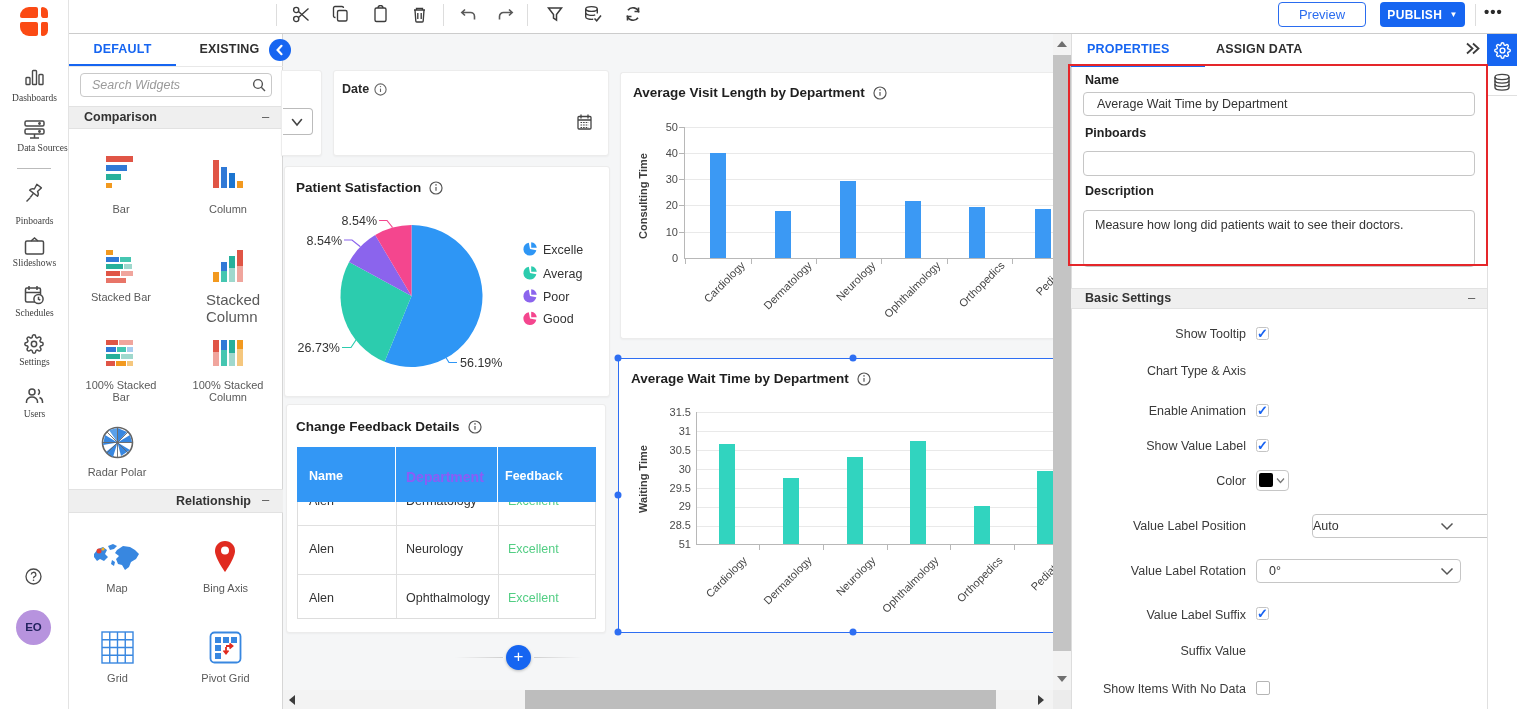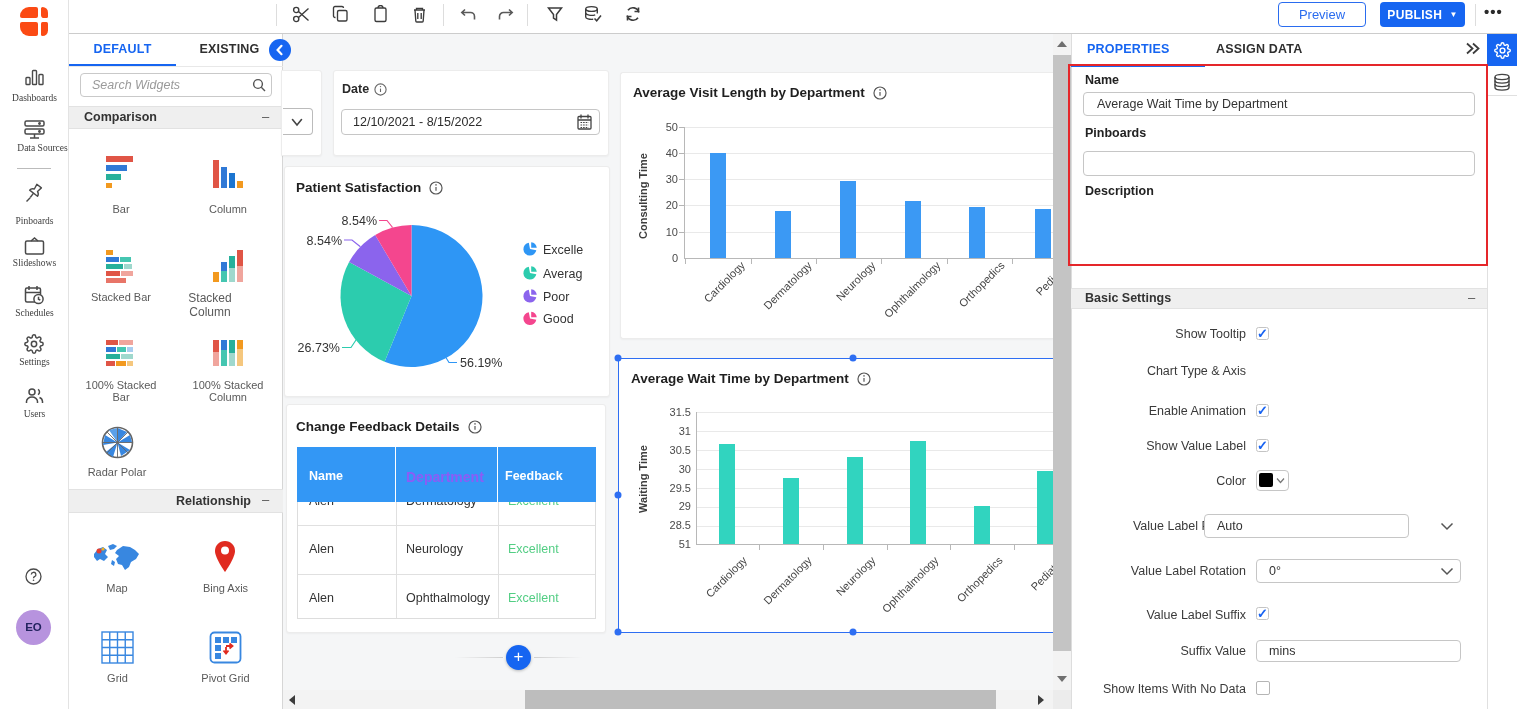--- a/index.html
+++ b/index.html
@@ -181,21 +181,21 @@
     <div class="abs" style="left:121px;top:271px;width:12px;height:5px;background:#f0a59d"></div>
 <div class="abs" style="left:106px;top:278px;width:20px;height:5px;background:#e87568"></div>
 <div class="abs" style="left:86px;top:291px;width:70px;text-align:center;font-size:11px;color:#5a5a5a">Stacked Bar</div>
 <div class="abs" style="left:213px;top:272px;width:6px;height:10px;background:#f2991f"></div>
 <div class="abs" style="left:221px;top:262px;width:6px;height:9px;background:#3079d6"></div>
     <div class="abs" style="left:221px;top:271px;width:6px;height:11px;background:#45c6b1"></div>
 <div class="abs" style="left:229px;top:256px;width:6px;height:12px;background:#27b09b"></div>
     <div class="abs" style="left:229px;top:268px;width:6px;height:14px;background:#9fd8cd"></div>
 <div class="abs" style="left:237px;top:250px;width:6px;height:16px;background:#e05546"></div>
     <div class="abs" style="left:237px;top:266px;width:6px;height:16px;background:#f0a59d"></div>
-<div class="abs" style="left:187px;top:291px;width:46px;text-align:center;font-size:12px;color:#5a5a5a">Stacked<br>Column</div>
+<div class="abs" style="left:206px;top:291px;width:46px;text-align:center;font-size:15px;color:#5a5a5a">Stacked<br>Column</div>
 
 <div class="abs" style="left:106px;top:340px;width:12px;height:5px;background:#e05546"></div>
     <div class="abs" style="left:119px;top:340px;width:14px;height:5px;background:#f0a59d"></div>
 <div class="abs" style="left:106px;top:347px;width:10px;height:5px;background:#3079d6"></div>
     <div class="abs" style="left:117px;top:347px;width:9px;height:5px;background:#45c6b1"></div>
     <div class="abs" style="left:127px;top:347px;width:6px;height:5px;background:#a9cdf0"></div>
 <div class="abs" style="left:106px;top:354px;width:14px;height:5px;background:#27b09b"></div>
     <div class="abs" style="left:121px;top:354px;width:12px;height:5px;background:#9fd8cd"></div>
 <div class="abs" style="left:106px;top:361px;width:9px;height:5px;background:#e05546"></div>
     <div class="abs" style="left:116px;top:361px;width:10px;height:5px;background:#f2991f"></div>
@@ -271,21 +271,20 @@
       <path d="M1.5 1.5 L6 7 L10.5 1.5"></path>
     </svg>
 
 <div class="card" style="left:333px;top:70px;width:276px;height:86px"></div>
 <div class="abs b" style="left:342px;top:82px;font-size:12.5px;color:#2a2a2a">Date</div>
 <svg class="abs" style="left:374px;top:83px" width="13" height="13" viewBox="0 0 13 13" fill="none" stroke="#666" stroke-width="1.1">
       <circle cx="6.5" cy="6.5" r="5.6"></circle>
       <path d="M6.5 5.6 v3.4"></path>
       <circle cx="6.5" cy="3.6" r="0.7" fill="#666" stroke="none"></circle>
     </svg>
-<div class="abs" style="left:341px;top:109px;width:259px;height:26px;border:1px solid #c6c6c6;border-radius:4px;background:#fff;font-size:12.5px;color:#2c2c2c;line-height:24px;padding-left:11px">12/10/2021 - 8/15/2022</div>
 <svg class="abs" style="left:577px;top:114px" width="15" height="16" viewBox="0 0 15 16" fill="none" stroke="#444" stroke-width="1.3">
   <rect x="1" y="2.5" width="13" height="12.5" rx="1"></rect>
       <path d="M4 0.5 v4 M11 0.5 v4 M1 6 h13"></path>
   <path d="M3.5 8.5 h8 M3.5 11 h8 M3.5 13.5 h8" stroke-width="1" stroke-dasharray="1.6 1"></path>
 </svg>
 
 <div class="card" style="left:284px;top:166px;width:326px;height:231px"></div>
 <div class="abs" style="left:296px;top:179px;display:flex;align-items:center;z-index:5">
       <span class="wtitle">Patient Satisfaction</span>
 <svg style="margin-left:8px;margin-top:2px" width="14" height="14" viewBox="0 0 13 13" fill="none" stroke="#555" stroke-width="1.1">
@@ -484,53 +483,53 @@
 <div class="abs b" style="left:1216px;top:42px;font-size:12.5px;color:#2f2f2f;letter-spacing:.2px">ASSIGN DATA</div>
 <svg class="abs" style="left:1465px;top:42px" width="16" height="13" viewBox="0 0 16 13" fill="none" stroke="#3c3c3c" stroke-width="1.8">
       <path d="M2 1.5 L7.5 6.5 L2 11.5 M8 1.5 L13.5 6.5 L8 11.5"></path>
     </svg>
 <div class="abs" style="left:1071px;top:64px;width:134px;height:2.5px;background:#1665f1"></div>
 <div class="abs b" style="left:1085px;top:73px;font-size:12.5px;color:#222">Name</div>
 <div class="abs" style="left:1083px;top:92px;width:392px;height:24px;border:1px solid #c6c6c6;border-radius:4px;background:#fff;font-size:12.5px;color:#333;line-height:22px;padding-left:13px">Average Wait Time by Department</div>
 <div class="abs b" style="left:1085px;top:126px;font-size:12.5px;color:#222">Pinboards</div>
 <div class="abs" style="left:1083px;top:151px;width:392px;height:25px;border:1px solid #c6c6c6;border-radius:4px;background:#fff"></div>
 <div class="abs b" style="left:1085px;top:184px;font-size:12.5px;color:#222">Description</div>
+<div class="abs" style="left:1083px;top:210px;width:392px;height:57px;border:1px solid #c6c6c6;border-radius:4px;background:#fff;font-size:12.5px;color:#333;padding:7px 0 0 11px">Measure how long did patients wait to see their doctors.</div>
 
 <div class="abs" style="left:1068px;top:64px;width:420px;height:202px;border:2px solid #e5262a;z-index:40"></div>
 
 <div class="abs" style="left:1071px;top:288px;width:416px;height:21px;background:#efefef;border-top:1px solid #e2e2e2;border-bottom:1px solid #e2e2e2"></div>
 <div class="abs b" style="left:1085px;top:291px;font-size:12.5px;color:#333">Basic Settings</div>
 <div class="abs" style="left:1468px;top:290px;font-size:13px;color:#555">–</div>
 <div class="abs lbl" style="left:1046px;top:327px;width:200px;text-align:right">Show Tooltip</div>
 <div class="cb" style="left:1256px;top:327px">✓</div>
 <div class="abs lbl" style="left:1046px;top:364px;width:200px;text-align:right">Chart Type &amp; Axis</div>
 <div class="abs lbl" style="left:1046px;top:404px;width:200px;text-align:right">Enable Animation</div>
 <div class="cb" style="left:1256px;top:404px">✓</div>
 <div class="abs lbl" style="left:1046px;top:439px;width:200px;text-align:right">Show Value Label</div>
 <div class="cb" style="left:1256px;top:439px">✓</div>
 <div class="abs lbl" style="left:1046px;top:474px;width:200px;text-align:right">Color</div>
 <div class="abs" style="left:1256px;top:470px;width:33px;height:21px;border:1px solid #c6c6c6;border-radius:4px;background:#fff"></div>
 <div class="abs" style="left:1259px;top:473px;width:14px;height:14px;background:#000;border-radius:2px"></div>
 <svg class="abs" style="left:1276px;top:477px" width="9" height="7" viewBox="0 0 9 7" fill="none" stroke="#777" stroke-width="1.2">
       <path d="M1 1.5 L4.5 5.5 L8 1.5"></path>
     </svg>
 <div class="abs lbl" style="left:1046px;top:519px;width:200px;text-align:right">Value Label Position</div>
-<div class="ddl" style="left:1204px;top:514px;width:205px;height:24px;line-height:22px;padding-left:12px">Auto</div>
+<div class="ddl" style="left:1312px;top:514px;width:205px;height:24px;line-height:22px;">Auto</div>
 <svg class="abs" style="left:1440px;top:522px" width="14" height="9" viewBox="0 0 14 9" fill="none" stroke="#555" stroke-width="1.5">
       <path d="M1.5 1.5 L7 7 L12.5 1.5"></path>
     </svg>
 <div class="abs lbl" style="left:1046px;top:564px;width:200px;text-align:right">Value Label Rotation</div>
 <div class="ddl" style="left:1256px;top:559px;width:205px;height:24px;line-height:22px;padding-left:12px">0°</div>
 <svg class="abs" style="left:1440px;top:567px" width="14" height="9" viewBox="0 0 14 9" fill="none" stroke="#555" stroke-width="1.5">
       <path d="M1.5 1.5 L7 7 L12.5 1.5"></path>
     </svg>
 <div class="abs lbl" style="left:1046px;top:608px;width:200px;text-align:right">Value Label Suffix</div>
 <div class="cb" style="left:1256px;top:607px">✓</div>
 <div class="abs lbl" style="left:1046px;top:644px;width:200px;text-align:right">Suffix Value</div>
-<div class="abs" style="left:1256px;top:640px;width:205px;height:22px;border:1px solid #c6c6c6;border-radius:4px;background:#fff;font-size:12.5px;color:#333;line-height:20px;padding-left:12px">mins</div>
 <div class="abs lbl" style="left:1046px;top:682px;width:200px;text-align:right">Show Items With No Data</div>
 <div class="cbe" style="left:1256px;top:681px"></div>
 
 <div class="abs" style="left:1487px;top:34px;width:30px;height:675px;background:#fff;border-left:1px solid #e0e0e0"></div>
 <div class="abs" style="left:1487px;top:34px;width:30px;height:32px;background:#1665f1"></div>
 <svg class="abs" style="left:1494px;top:42px" width="17" height="17" viewBox="0 0 24 24" fill="none" stroke="#fff" stroke-width="2">
   <circle cx="12" cy="12" r="3.4"></circle>
   <path d="M19.4 15a1.65 1.65 0 0 0 .33 1.82l.06.06a2 2 0 1 1-2.83 2.83l-.06-.06a1.65 1.65 0 0 0-1.82-.33 1.65 1.65 0 0 0-1 1.51V21a2 2 0 1 1-4 0v-.09A1.65 1.65 0 0 0 9 19.4a1.65 1.65 0 0 0-1.82.33l-.06.06a2 2 0 1 1-2.83-2.83l.06-.06a1.65 1.65 0 0 0 .33-1.82 1.65 1.65 0 0 0-1.51-1H3a2 2 0 1 1 0-4h.09A1.65 1.65 0 0 0 4.6 9a1.65 1.65 0 0 0-.33-1.82l-.06-.06a2 2 0 1 1 2.83-2.83l.06.06a1.65 1.65 0 0 0 1.82.33H9a1.65 1.65 0 0 0 1-1.51V3a2 2 0 1 1 4 0v.09a1.65 1.65 0 0 0 1 1.51 1.65 1.65 0 0 0 1.82-.33l.06-.06a2 2 0 1 1 2.83 2.83l-.06.06a1.65 1.65 0 0 0-.33 1.82V9a1.65 1.65 0 0 0 1.51 1H21a2 2 0 1 1 0 4h-.09a1.65 1.65 0 0 0-1.51 1z"></path>
 </svg>
 <svg class="abs" style="left:1493px;top:73px" width="18" height="19" viewBox="0 0 18 19" fill="none" stroke="#444" stroke-width="1.4">

